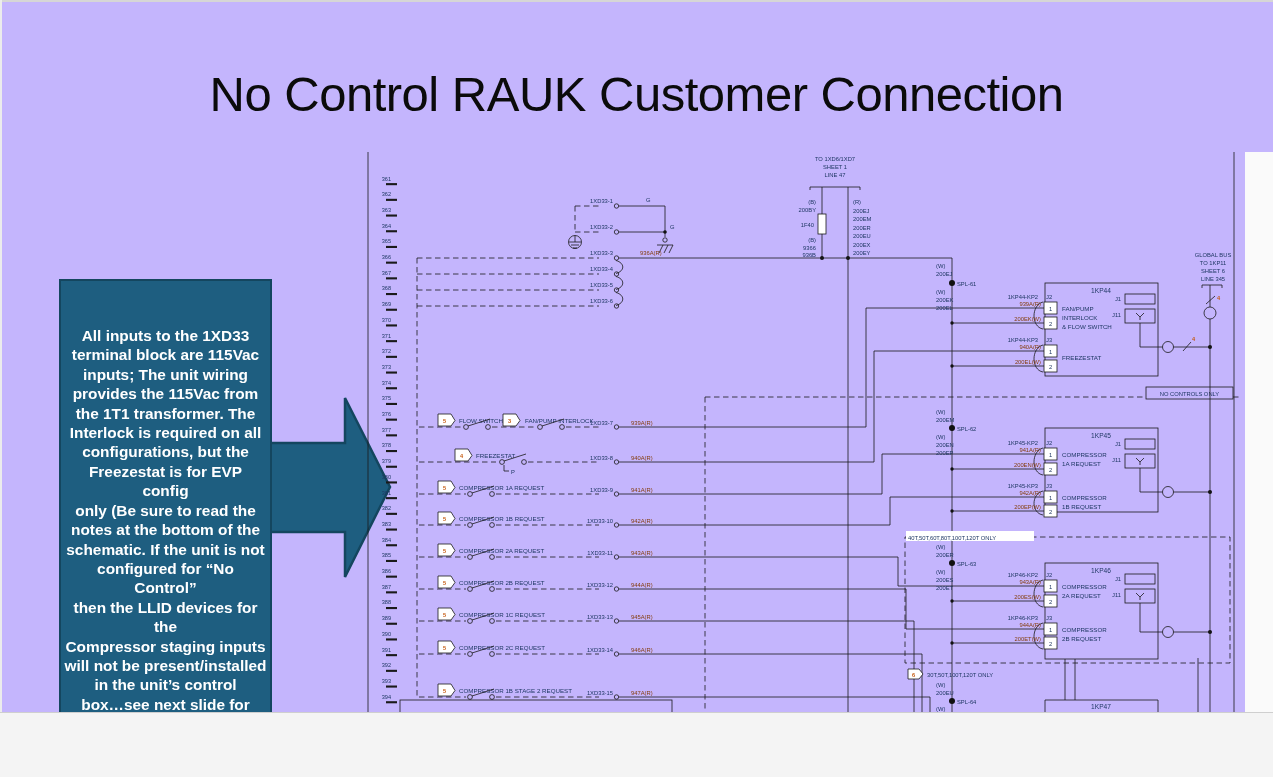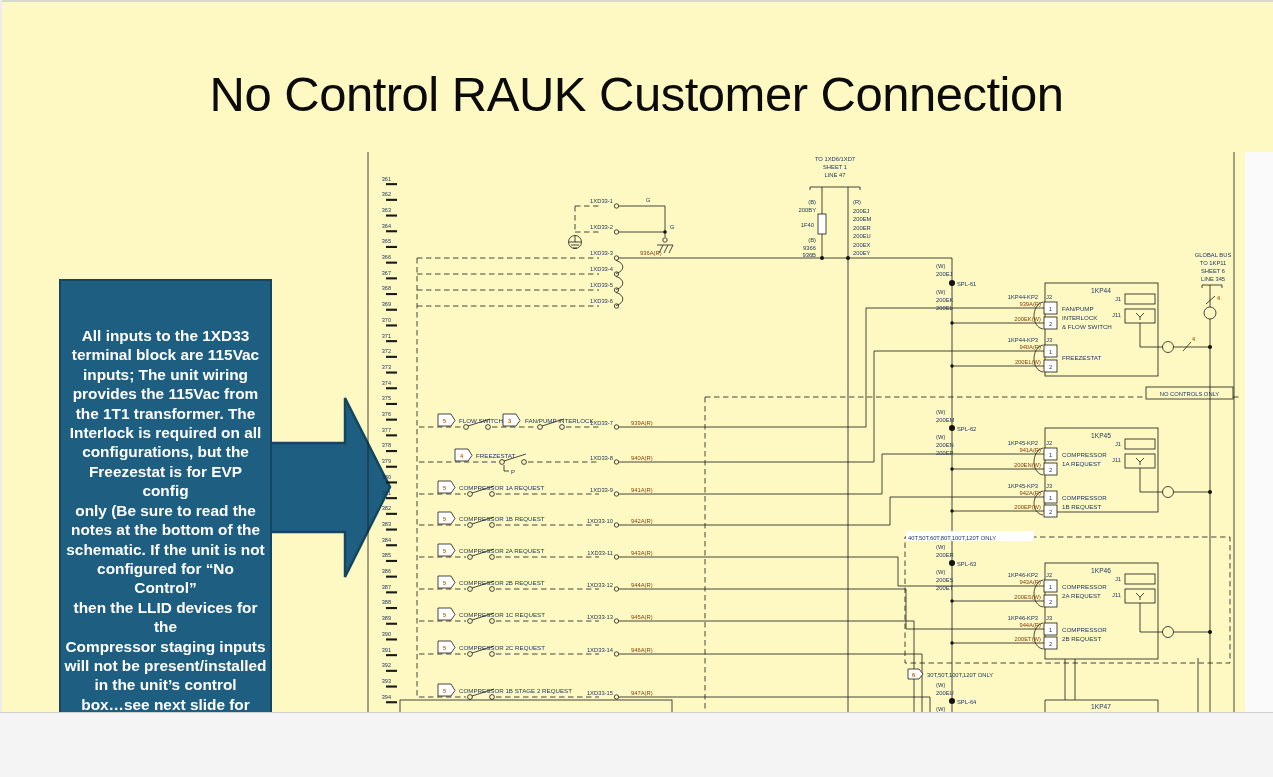--- a/index.html
+++ b/index.html
@@ -1,16 +1,16 @@
 <!DOCTYPE html>
 <html><head>
 <meta charset="utf-8">
 <style>
   html,body{margin:0;padding:0;background:#ffffff;}
-  .stage{position:relative;width:1273px;height:777px;background:#fef9c3;overflow:hidden;
+  .stage{position:relative;width:1273px;height:777px;background:#c4b5fd;overflow:hidden;
          font-family:"Liberation Sans",sans-serif;}
   .edge-top{position:absolute;left:0;top:0;width:1273px;height:2px;background:#d6d6d6;}
   .edge-left{position:absolute;left:0;top:0;width:2px;height:712px;background:#ececec;}
   .slide-title{position:absolute;left:0;top:66px;width:1273px;text-align:center;
     font-size:49px;font-weight:400;letter-spacing:-0.5px;color:#0b0b0b;margin:0;}
   .callout-arrow-svg{position:absolute;left:265px;top:390px;width:130px;height:195px;}
   .callout-box{position:absolute;left:59px;top:279px;width:213px;height:521px;
     box-sizing:border-box;border:2.5px solid #14465f;background:#1e5e80;
     display:flex;align-items:center;justify-content:center;}
   .callout-text{margin:0;padding:0 3px;white-space:pre-line;text-align:center;color:#ffffff;

